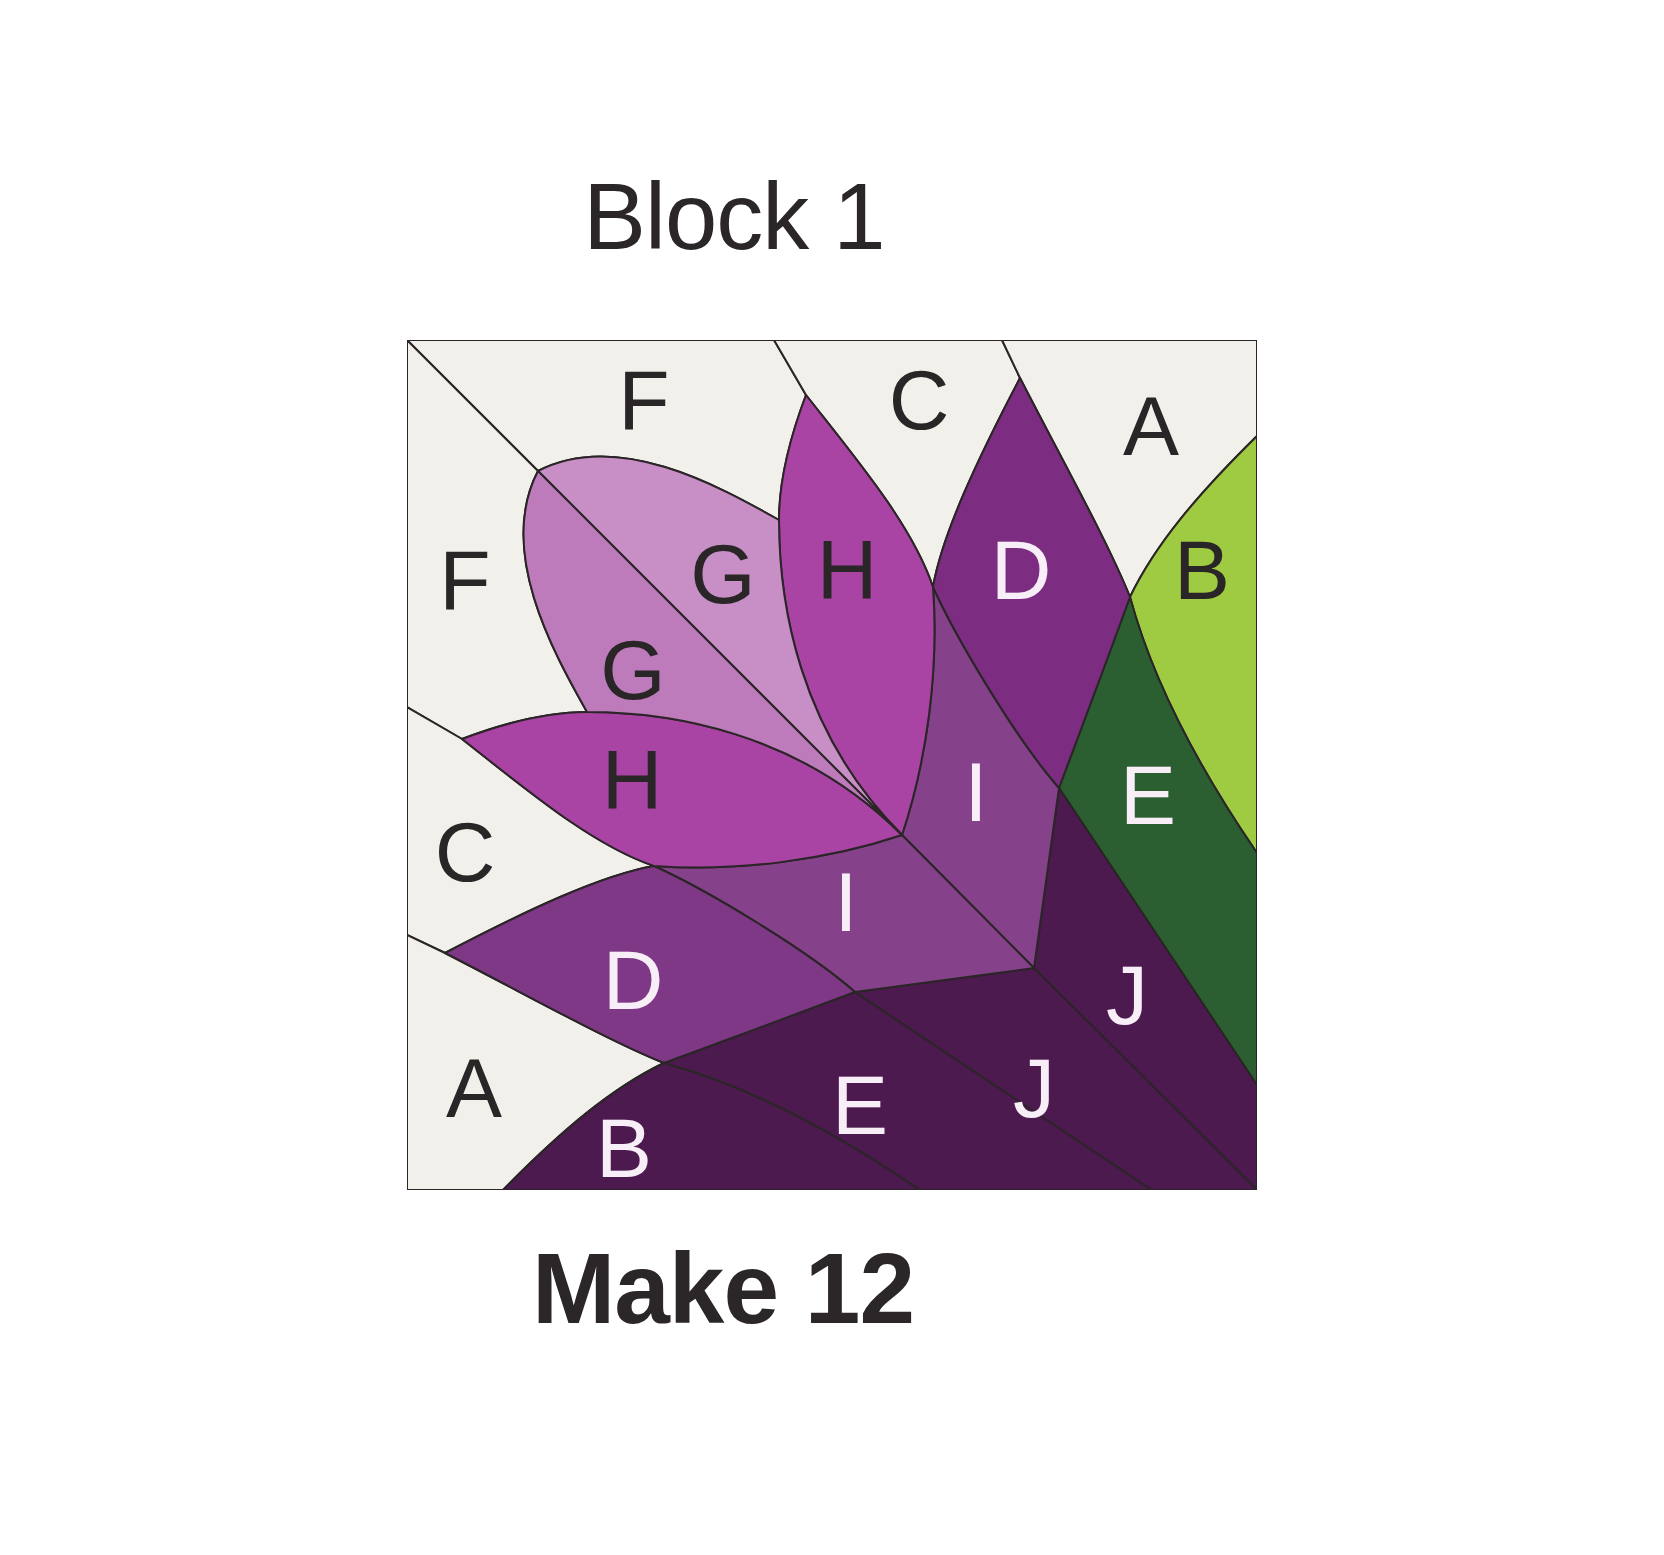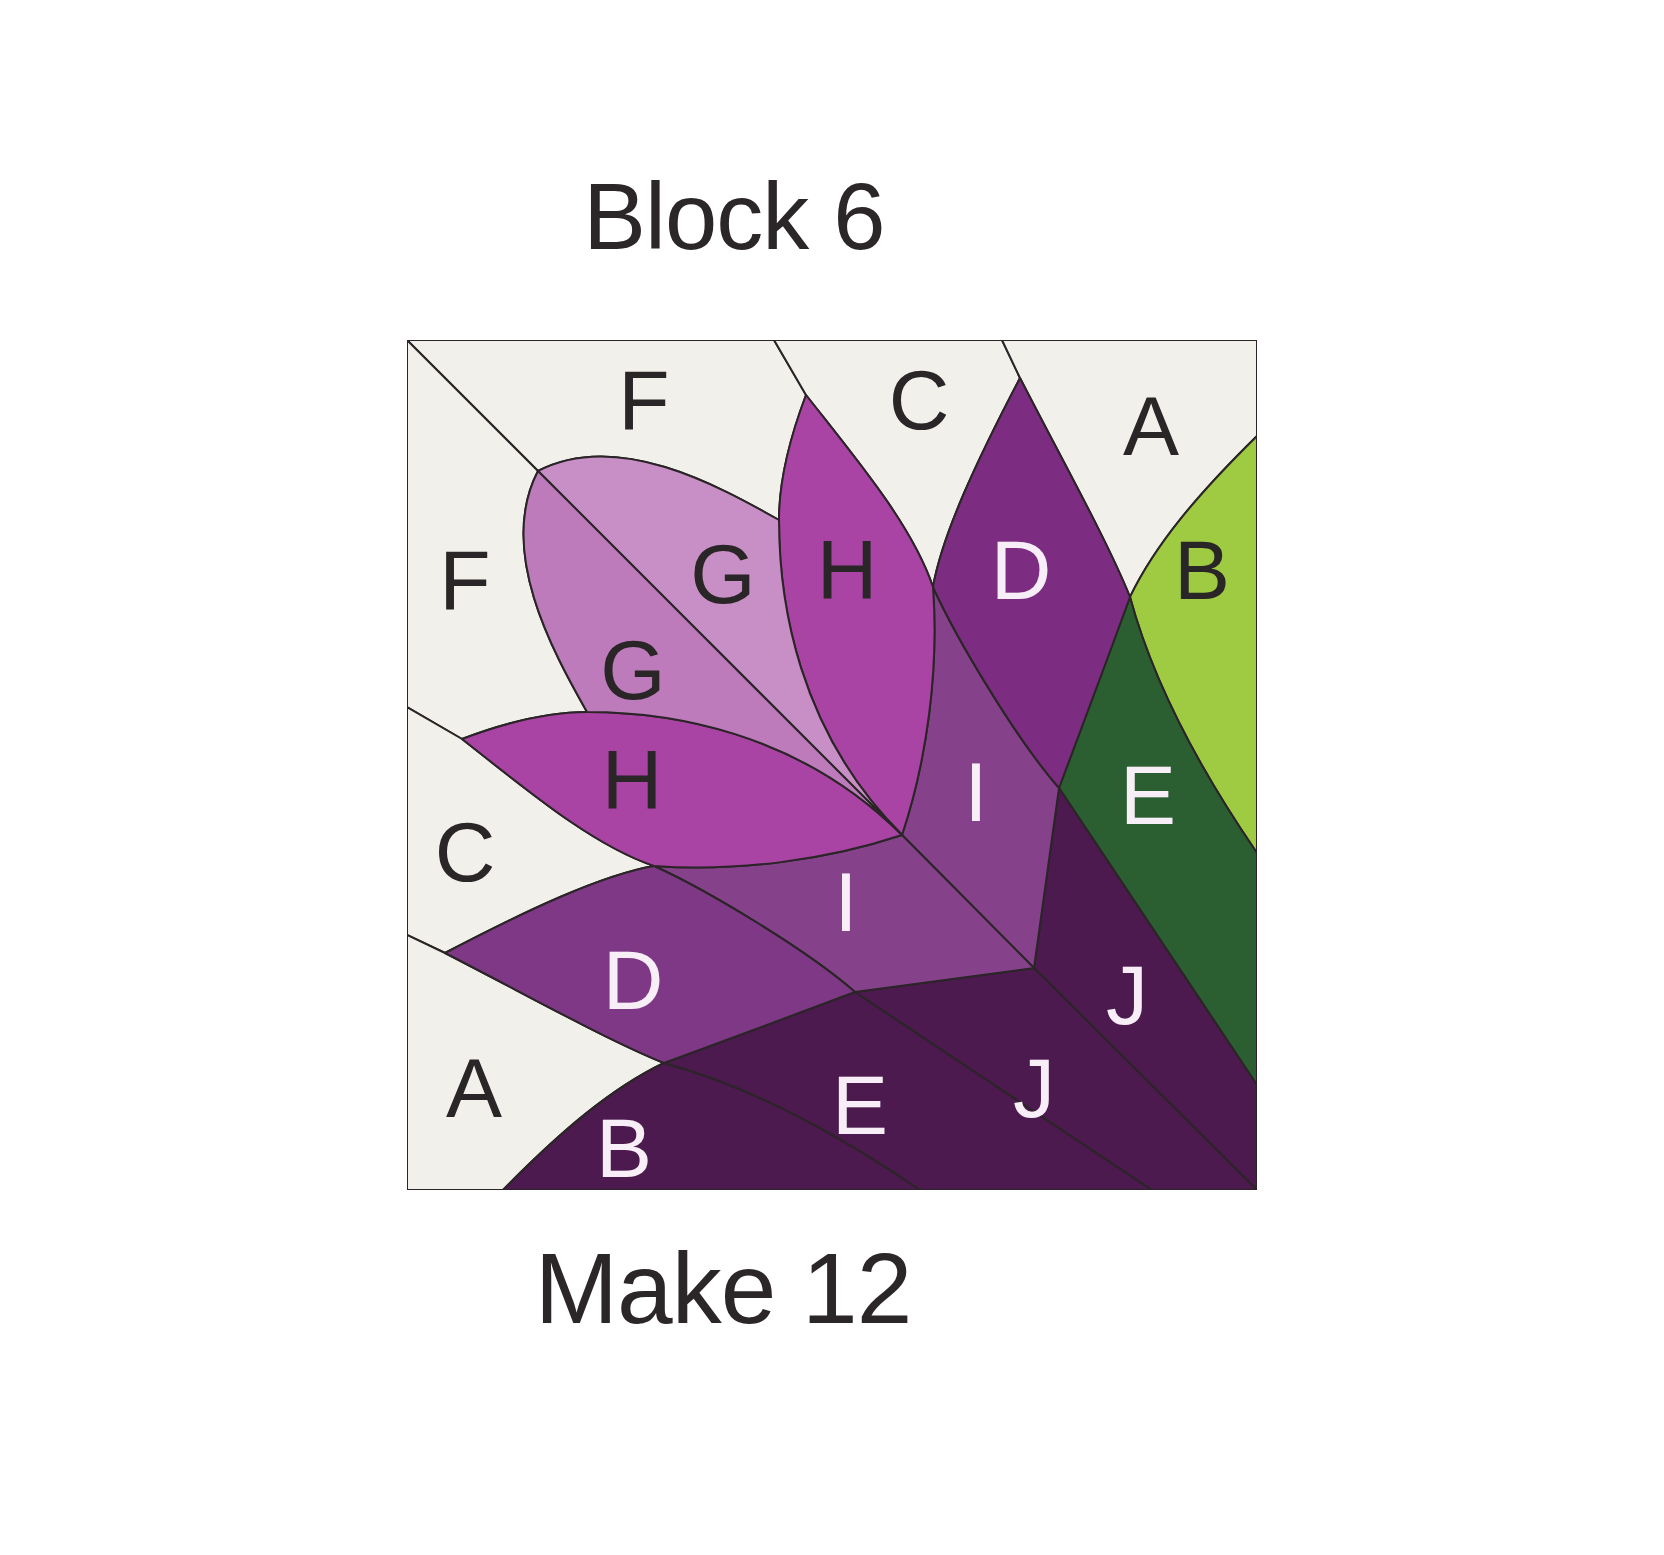--- a/index.html
+++ b/index.html
@@ -31,20 +31,21 @@
   .subtitle {
     position: absolute;
     left: 723px;
     top: 1238px;
     transform: translateX(-50%);
     font-size: 100px;
     line-height: 1;
     color: #2b2627;
     white-space: nowrap;
     letter-spacing: -1px;
+    font-weight: bold;
   }
   svg.block {
     position: absolute;
     left: 407px;
     top: 340px;
     width: 850px;
     height: 850px;
   }
   svg.block path {
     stroke: #2b2528;
@@ -60,21 +61,21 @@
     font-size: 84px;
     text-anchor: middle;
     dominant-baseline: central;
   }
 </style>
 </head>
 <body>
 
 <div class="stage">
 
-  <div class="title">Block 6</div>
+  <div class="title">Block 1</div>
 
   <svg class="block" viewBox="0 0 850 850">
     <rect class="frame" x="0" y="0" width="850" height="850" fill="#f2f0ea"></rect>
 
     <path d="M0,0 L367,0 L399,55 C382,100 372,142 372,180 C310,145 210,90 131,131 Z" fill="#f2f0ea"></path>
     <path d="M0,0 L131,131 C90,210 145,310 180,372 C142,372 100,382 55,399 L0,367 Z" fill="#f2f0ea"></path>
     <path d="M367,0 L595,0 L613,38 C570,120 535,195 526,247 C505,185 450,120 399,55 Z" fill="#f2f0ea"></path>
     <path d="M0,367 L55,399 C120,450 185,505 247,526 C195,535 120,570 38,613 L0,595 Z" fill="#f2f0ea"></path>
     <path d="M595,0 L850,0 L850,96 C790,155 748,205 723,257 C700,200 655,120 613,38 Z" fill="#f2f0ea"></path>
     <path d="M0,595 L38,613 C120,655 200,700 257,723 C205,748 155,790 96,850 L0,850 Z" fill="#f2f0ea"></path>

